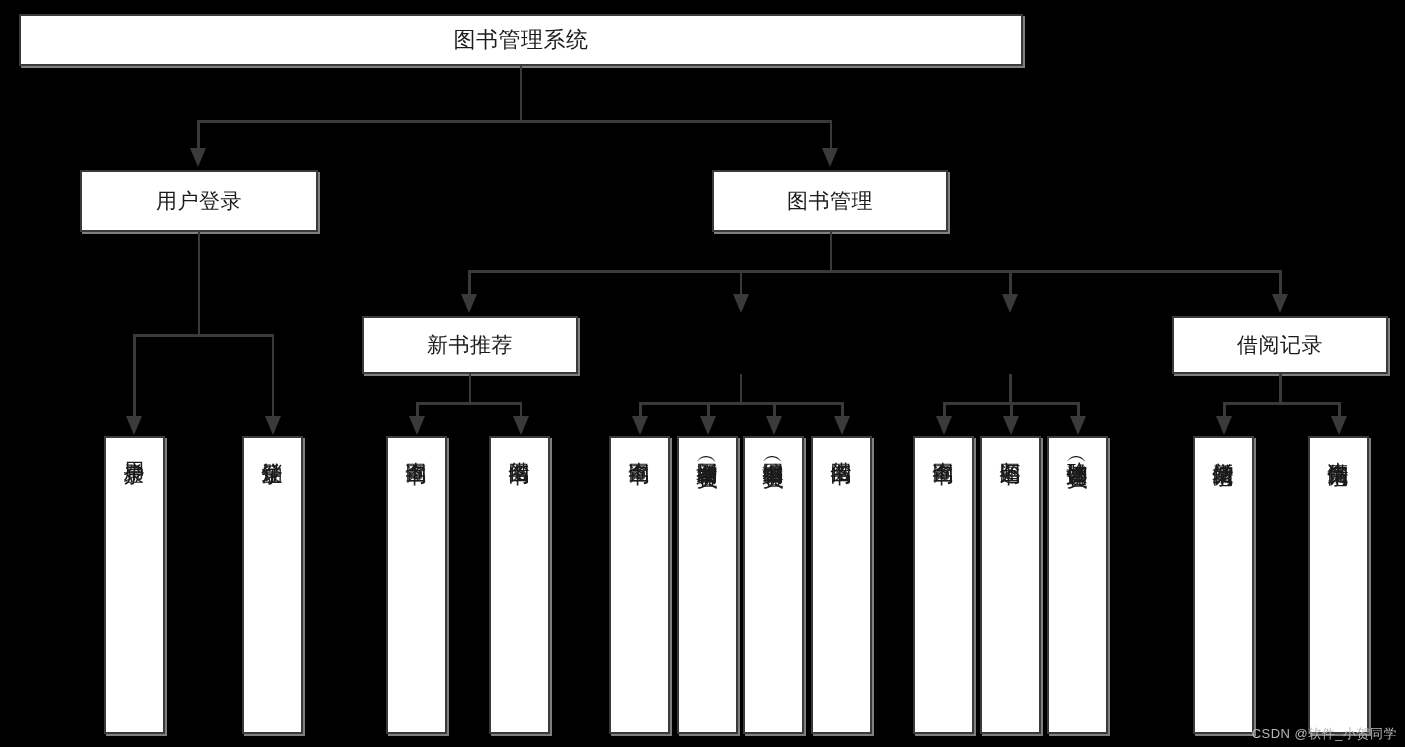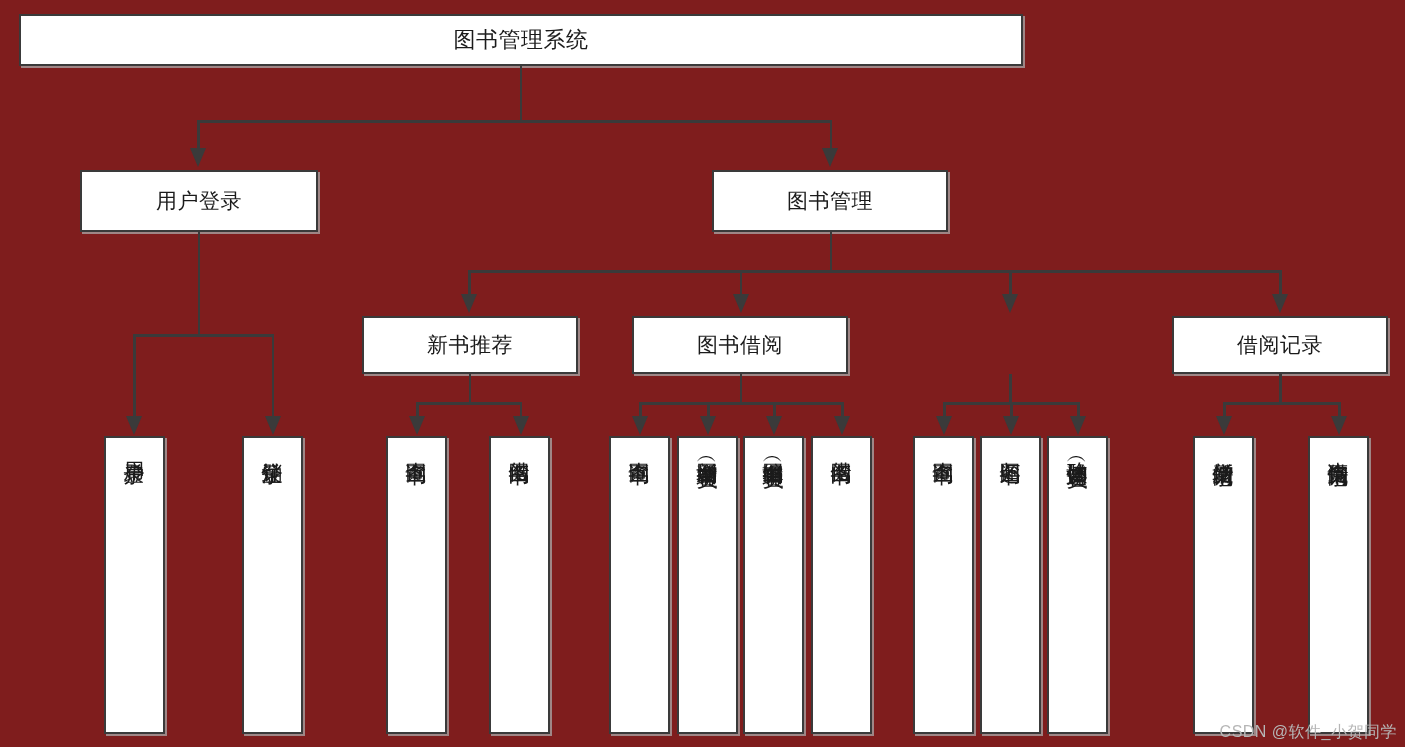--- a/index.html
+++ b/index.html
@@ -8,21 +8,21 @@
     padding: 0;
     background: #ffffff;
   }
   body {
     font-family: "Liberation Sans", "DejaVu Sans", sans-serif;
   }
   #canvas {
     position: relative;
     width: 1405px;
     height: 747px;
-    background: #7f1d1d;
+    background: #000000;
     overflow: hidden;
   }
   
   .node {
     position: absolute;
     box-sizing: border-box;
     background: #ffffff;
     border: 2.5px solid #3a3a3a;
     box-shadow: 2px 2px 0 0 rgba(170,170,170,0.75);
     display: flex;
@@ -69,21 +69,21 @@
     height: 0;
     border-left: 8px solid transparent;
     border-right: 8px solid transparent;
     border-top: 19px solid #3a3a3a;
   }
   
   #watermark {
     position: absolute;
     right: 8px;
     bottom: 4px;
-    font-size: 16px;
+    font-size: 13px;
     color: #b6b6b6;
     white-space: nowrap;
     letter-spacing: 0.5px;
     font-family: "Liberation Sans", "DejaVu Sans", sans-serif;
   }
 </style>
 </head>
 <body>
 
 <div id="canvas">
@@ -122,23 +122,20 @@
   <div class="edge v" style="left:739.5px; top:270px; height:26px;"></div>
   <div class="arrow" style="left:733px; top:294px;"></div>
   <div class="edge v" style="left:1009px; top:270px; height:26px;"></div>
   <div class="arrow" style="left:1002px; top:294px;"></div>
   <div class="edge v" style="left:1279px; top:270px; height:26px;"></div>
   <div class="arrow" style="left:1272px; top:294px;"></div>
 
   <div class="node h" style="left:362px; top:316px; width:216px; height:58px;align-items:center;">
     <span class="label">新书推荐</span>
   </div>
-  <div class="node h" style="left:632px; top:316px; width:216px; height:58px;">
-    <span class="label">图书借阅</span>
-  </div>
   <div class="node h" style="left:1172px; top:316px; width:216px; height:58px;">
     <span class="label">借阅记录</span>
   </div>
 
   <div class="edge v" style="left:468.5px; top:374px; height:30px;"></div>
   <div class="edge h" style="left:416px; top:402px; width:106px;"></div>
   <div class="edge v" style="left:416px; top:402px; height:16px;"></div>
   <div class="arrow" style="left:409px; top:416px;"></div>
   <div class="edge v" style="left:519.5px; top:402px; height:16px;"></div>
   <div class="arrow" style="left:513px; top:416px;"></div>

